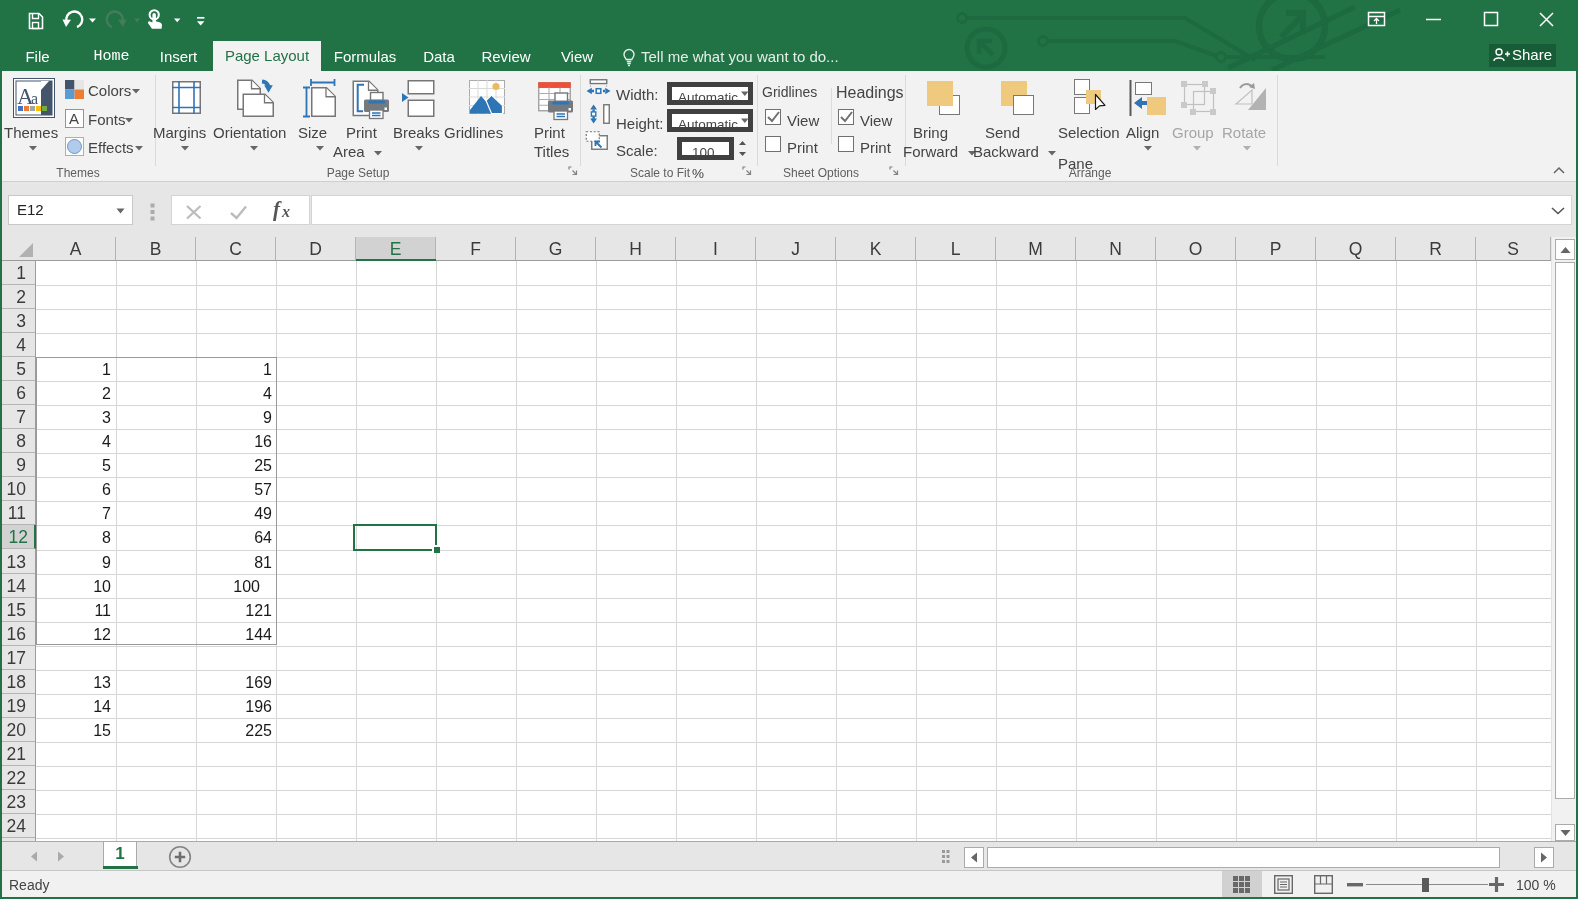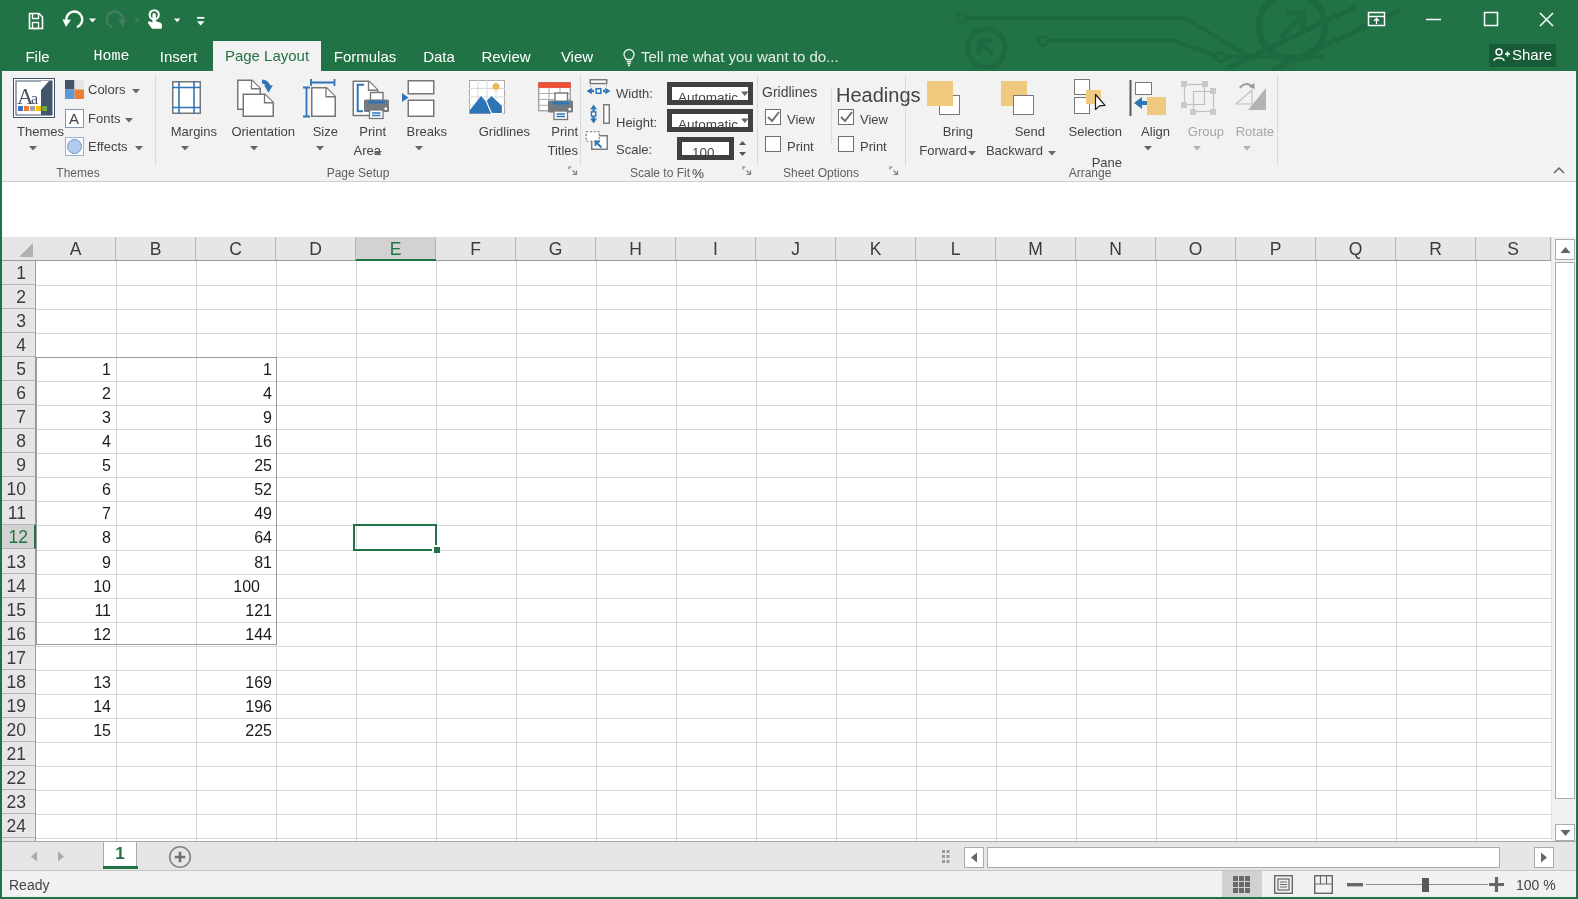--- a/index.html
+++ b/index.html
@@ -13,21 +13,21 @@
 #tabrow { left:0; top:40px; width:1578px; height:31px; background:#217346; }
 #title { left:0; top:0; width:1578px; height:40px; text-align:center; line-height:44px; color:#fff; font-size:15px; }
 .tab { position:absolute; top:0; height:31px; line-height:33px; color:#fff; font-size:15px; text-align:center; }
 #activetab { position:absolute; left:213px; top:41px; width:108px; height:30px; background:#f2f2f2; color:#217346; font-size:15px; text-align:center; line-height:30px; }
 #share { position:absolute; left:1489px; top:4px; width:67px; height:23px; background:#185c37; color:#fff; font-size:14px; line-height:23px; text-align:left; padding-left:24px; }
 
 
 #ribbon { left:0; top:71px; width:1578px; height:111px; background:#f2f2f2; border-bottom:1px solid #d0cfcf; }
 .gsep { position:absolute; top:4px; width:1px; height:91px; background:#dadada; }
 .glabel { position:absolute; top:95px; height:14px; font-size:12px; color:#5e5e5e; text-align:center; }
-.blabel { position:absolute; font-size:13px; color:#444; text-align:right; white-space:nowrap; }
+.blabel { position:absolute; font-size:15px; color:#444; text-align:left; white-space:nowrap; }
 .graytext { color:#a6a6a6 !important; }
 .launcher { position:absolute; width:10px; height:10px; }
 .cb { position:absolute; width:16px; height:16px; background:#fff; border:1px solid #707070; }
 .ddbox { position:absolute; width:86px; height:23px; background:#fff; border:5px solid #404040; font-size:13.5px; color:#444; line-height:21px; padding-left:6px; }
 
 
 #fbar { left:0; top:182px; width:1578px; height:55px; background:#e6e6e6; }
 #namebox { position:absolute; left:8px; top:13px; width:125px; height:30px; background:#fff; border:1px solid #c8c8c8; font-size:15px; color:#222; line-height:28px; padding-left:8px; }
 #fxbox { position:absolute; left:171px; top:13px; width:139px; height:30px; background:#fff; border:1px solid #d4d4d4; }
 #finput { position:absolute; left:311px; top:13px; width:1261px; height:30px; background:#fff; border:1px solid #d4d4d4; }
@@ -320,21 +320,21 @@
       <path d="M10.5 10.5 L16.5 16.5 M10.5 15 V10.5 H15" stroke="#2e75b6" stroke-width="1.9" fill="none"></path>
     </svg>
     <div class="blabel" style="left:616px;top:71px;">Scale:</div>
     <div class="ddbox" style="left:677px;top:66px;width:57px;padding-left:10px;">100 %</div>
     <svg class="abs" style="left:736px;top:66px;" width="13" height="23" viewBox="0 0 13 23">
       <path d="M3 8 l3.5 -4 3.5 4 z" fill="#555"></path>
       <path d="M3 15 l3.5 4 3.5 -4 z" fill="#555"></path>
     </svg>
 
     <div class="blabel" style="left:762px;top:13px;width:60px;text-align:left;font-size:14px;">Gridlines</div>
-    <div class="blabel" style="left:836px;top:13px;width:64px;text-align:center;font-size:20px;">Headings</div>
+    <div class="blabel" style="left:836px;top:13px;width:64px;text-align:center;font-size:16px;">Headings</div>
     <div style="position:absolute;left:831px;top:17px;width:1px;height:56px;background:#dcdcdc;"></div>
     <div class="cb" style="left:765px;top:38px;"></div>
     <svg class="abs" style="left:767px;top:40px;" width="13" height="12" viewBox="0 0 13 12">
         <path d="M1 6 l4 4 7 -9" stroke="#707070" stroke-width="2" fill="none"></path>
       </svg>
     <div class="blabel" style="left:787px;top:41px;">View</div>
     <div class="cb" style="left:838px;top:38px;"></div>
     <svg class="abs" style="left:840px;top:40px;" width="13" height="12" viewBox="0 0 13 12">
         <path d="M1 6 l4 4 7 -9" stroke="#707070" stroke-width="2" fill="none"></path>
       </svg>
@@ -398,20 +398,44 @@
       </svg>
     <svg class="abs" style="left:1228px;top:9px;" width="40" height="36" viewBox="0 0 40 36">
       <path d="M20 30 L38 30 L38 8 z" fill="#b3b3b3"></path>
       <path d="M8 24 L24 24 L24 10 z" fill="none" stroke="#c0c0c0" stroke-width="1.2"></path>
       <path d="M12 8 c3 -5 9 -5 12 -1" stroke="#9b9b9b" stroke-width="2" fill="none"></path>
       <path d="M26 3 l1 6 -6 -2 z" fill="#9b9b9b"></path>
     </svg>
     <div class="blabel graytext" style="left:1222px;top:53px;width:52px;">Rotate</div>
     <svg class="abs" style="left:1243px;top:74px;" width="9" height="6" viewBox="0 0 9 6">
         <path d="M0 1 h8 l-4 4.5 z" fill="#b0b0b0"></path>
+      </svg>
+  </div>
+  <div class="abs" id="fbar">
+    <div id="namebox">E12</div>
+    <svg class="abs" style="left:116px;top:26px;" width="9" height="6" viewBox="0 0 9 6">
+        <path d="M0.5 0.5 h8 l-4 5 z" fill="#666"></path>
+      </svg>
+    <svg class="abs" style="left:150px;top:21px;" width="5" height="18" viewBox="0 0 5 18">
+      <rect x="0.5" y="0.5" width="4" height="4" fill="#ababab"></rect>
+        <rect x="0.5" y="7" width="4" height="4" fill="#ababab"></rect>
+        <rect x="0.5" y="13.5" width="4" height="4" fill="#ababab"></rect>
+    </svg>
+    <div id="fxbox"></div>
+    <svg class="abs" style="left:185px;top:22px;" width="18" height="16" viewBox="0 0 18 16">
+        <path d="M2 2 L15.5 14.5 M15.5 2 L2 14.5" stroke="#bcbcbc" stroke-width="2.3" fill="none"></path>
+      </svg>
+    <svg class="abs" style="left:229px;top:22px;" width="19" height="16" viewBox="0 0 19 16">
+        <path d="M2 9 L7.5 14 L17 2.5" stroke="#bcbcbc" stroke-width="2.4" fill="none"></path>
+      </svg>
+    <div class="abs" style="left:273px;top:15px;font-family:'Liberation Serif';font-style:italic;font-weight:bold;font-size:21px;color:#565656;">f</div>
+    <div class="abs" style="left:282px;top:21px;font-family:'Liberation Serif';font-style:italic;font-weight:bold;font-size:16px;color:#565656;">x</div>
+    <div id="finput"></div>
+    <svg class="abs" style="left:1551px;top:25px;" width="14" height="8" viewBox="0 0 14 8">
+        <path d="M1 1 L7 6.5 L13 1" stroke="#555" fill="none" stroke-width="1.6"></path>
       </svg>
   </div>
   <div class="abs" id="sheet">
     <div id="colheads">
       <div class="ch" style="left:36px;width:80px;">A</div>
       <div class="ch" style="left:116px;width:80px;">B</div>
       <div class="ch" style="left:196px;width:80px;">C</div>
       <div class="ch" style="left:276px;width:80px;">D</div>
       <div class="ch" style="left:356px;width:80px;background:#d2d2d2;color:#217346;">E</div>
       <div style="position:absolute;left:356px;top:21.6px;width:80px;height:2.6px;background:#217346;"></div>
@@ -503,21 +527,21 @@
       <div class="cell" style="width:76px;left:160px;top:96.2px;">1</div>
       <div class="cell" style="left:0;top:120.2px;">2</div>
       <div class="cell" style="width:76px;left:160px;top:120.2px;">4</div>
       <div class="cell" style="left:0;top:144.2px;">3</div>
       <div class="cell" style="width:76px;left:160px;top:144.2px;">9</div>
       <div class="cell" style="left:0;top:168.3px;">4</div>
       <div class="cell" style="width:76px;left:160px;top:168.3px;">16</div>
       <div class="cell" style="left:0;top:192.3px;">5</div>
       <div class="cell" style="width:76px;left:160px;top:192.3px;">25</div>
       <div class="cell" style="left:0;top:216.4px;">6</div>
-      <div class="cell" style="width:76px;left:160px;top:216.4px;">52</div>
+      <div class="cell" style="width:76px;left:160px;top:216.4px;">57</div>
       <div class="cell" style="left:0;top:240.4px;">7</div>
       <div class="cell" style="width:76px;left:160px;top:240.4px;">49</div>
       <div class="cell" style="left:0;top:264.4px;">8</div>
       <div class="cell" style="width:76px;left:160px;top:264.4px;">64</div>
       <div class="cell" style="left:0;top:288.5px;">9</div>
       <div class="cell" style="width:76px;left:160px;top:288.5px;">81</div>
       <div class="cell" style="left:0;top:312.5px;">10</div>
       <div class="cell" style="width:76px;left:148px;top:312.5px;">100</div>
       <div class="cell" style="left:0;top:336.6px;">11</div>
       <div class="cell" style="width:76px;left:160px;top:336.6px;">121</div>

